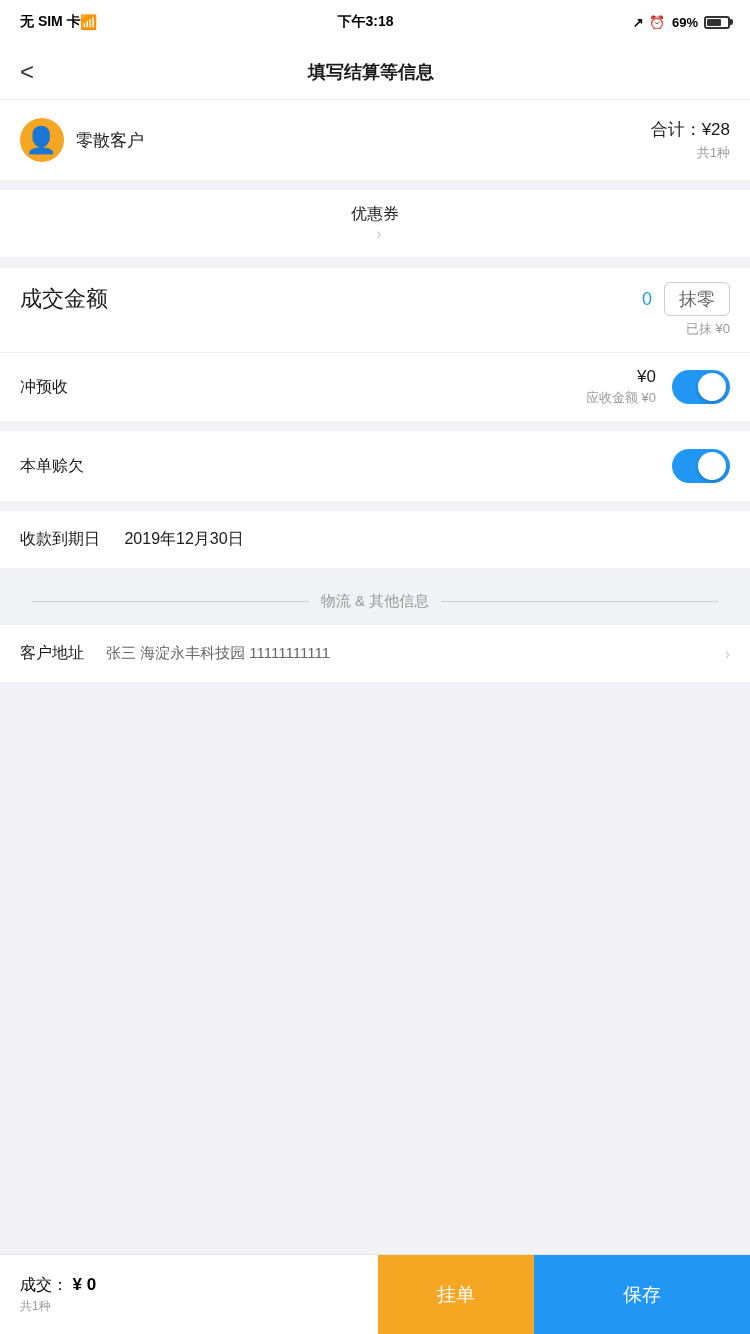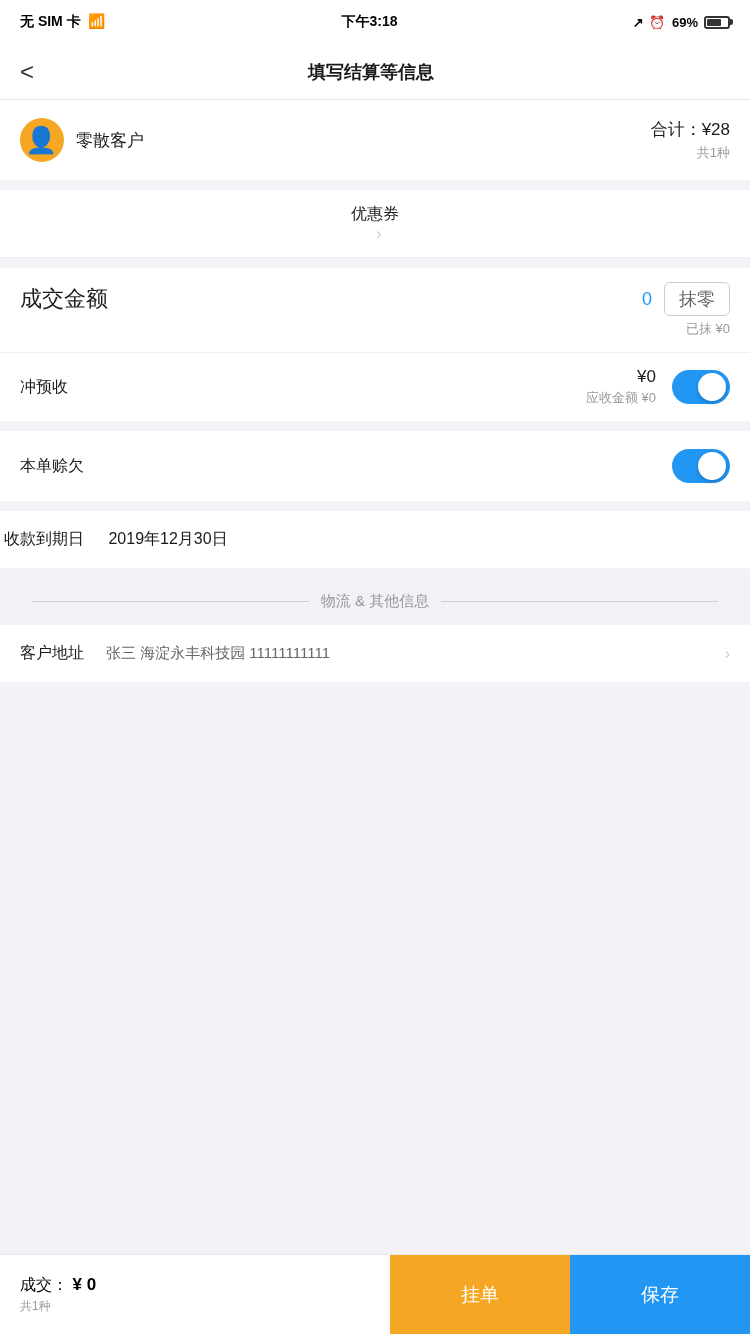--- a/index.html
+++ b/index.html
@@ -17,21 +17,21 @@
     .status-bar {
       height: 44px;
       background: #fff;
       display: flex;
       align-items: center;
       justify-content: space-between;
       padding: 0 20px;
       font-size: 15px;
       font-weight: 600;
     }
-    .status-left { display: flex; align-items: flex-start; gap: 8px; font-size: 14px; }
+    .status-left { display: flex; align-items: center; gap: 0; font-size: 14px; }
     .status-center { font-size: 14px; font-weight: 600; }
     .status-right { display: flex; align-items: center; gap: 6px; font-size: 13px; }
     .wifi-icon { font-size: 14px; }
     .battery-icon {
       width: 26px; height: 13px; border: 2px solid #333; border-radius: 3px;
       position: relative; display: inline-flex; align-items: center; padding: 1px;
     }
     .battery-icon::after {
       content: ''; position: absolute; right: -5px; top: 50%; transform: translateY(-50%);
       width: 3px; height: 6px; background: #333; border-radius: 0 2px 2px 0;
@@ -169,21 +169,21 @@
       padding: 18px 20px;
       display: flex;
       align-items: center;
       justify-content: space-between;
     }
     .credit-label { font-size: 16px; color: #1a1a1a; }
 
     
     .duedate-section {
       background: #fff;
-      padding: 18px 4px;
+      padding: 18px 20px;
       font-size: 16px;
       color: #1a1a1a;
       margin-bottom: 10px;
     }
 
     
     .divider-section {
       background: #f0f2f5;
       padding: 14px 32px;
       text-align: center;
@@ -227,32 +227,32 @@
     .bottom-deal-info {
       padding: 0 20px;
       flex: 1;
     }
     .bottom-deal-count { font-size: 12px; color: #999; margin-top: 2px; }
     .bottom-btn-group {
       display: flex;
       height: 100%;
     }
     .btn-hold {
-      width: 180px;
+      width: 156px;
       background: #f5a623;
       display: flex;
       align-items: center;
       justify-content: center;
       font-size: 19px;
       color: #fff;
       font-weight: 500;
       cursor: pointer;
     }
     .btn-save {
-      width: 180px;
+      width: 216px;
       background: #2196f3;
       display: flex;
       align-items: center;
       justify-content: center;
       font-size: 19px;
       color: #fff;
       font-weight: 500;
       cursor: pointer;
     }
   </style>

